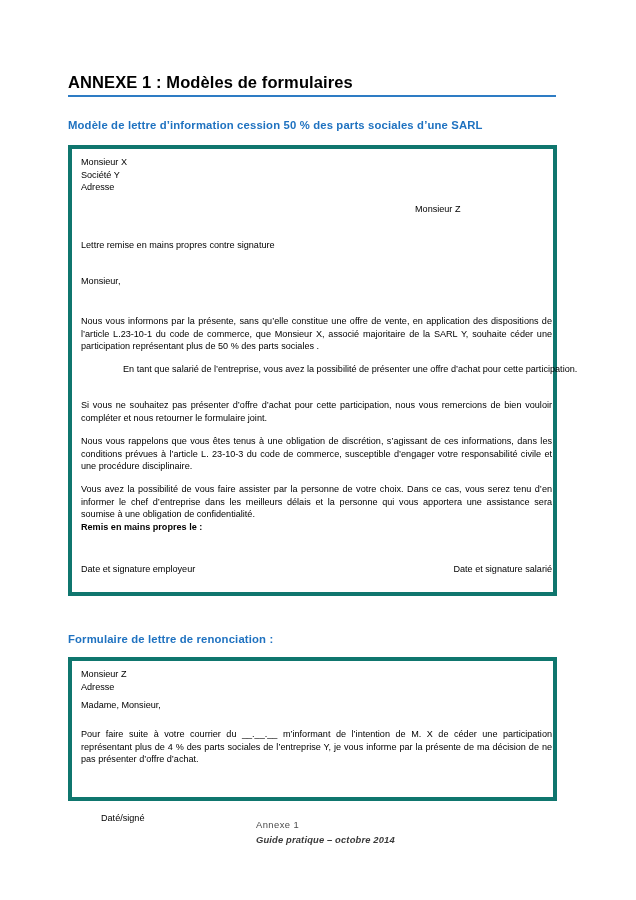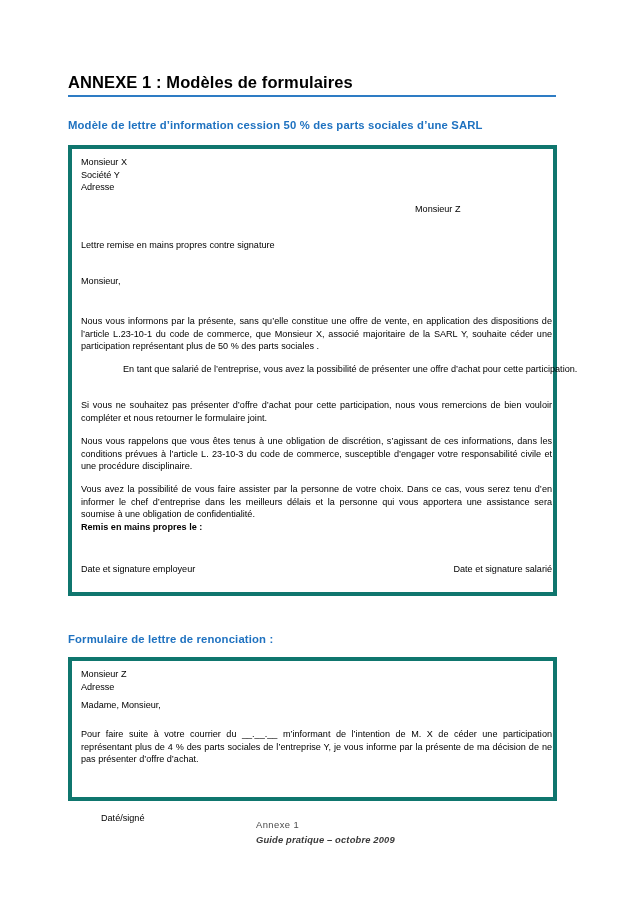--- a/index.html
+++ b/index.html
@@ -205,16 +205,16 @@
 
       <div class="ltxt j" id="l2-p1">Pour faire suite à votre courrier du __.__.__ m’informant de l’intention de M. X de céder une participation représentant plus de 4 % des parts sociales de l’entreprise Y, je vous informe par la présente de ma décision de ne pas présenter d’offre d’achat.</div>
 
       <div class="ltxt" id="l2-date">Daté/signé</div>
 
     </div>
   </div>
 
   <div class="footer">
     <div class="footer-line1">Annexe 1</div>
-    <div class="footer-line2">Guide pratique – octobre 2009</div>
+    <div class="footer-line2">Guide pratique – octobre 2014</div>
   </div>
 
 </div>
 
 </body></html>

